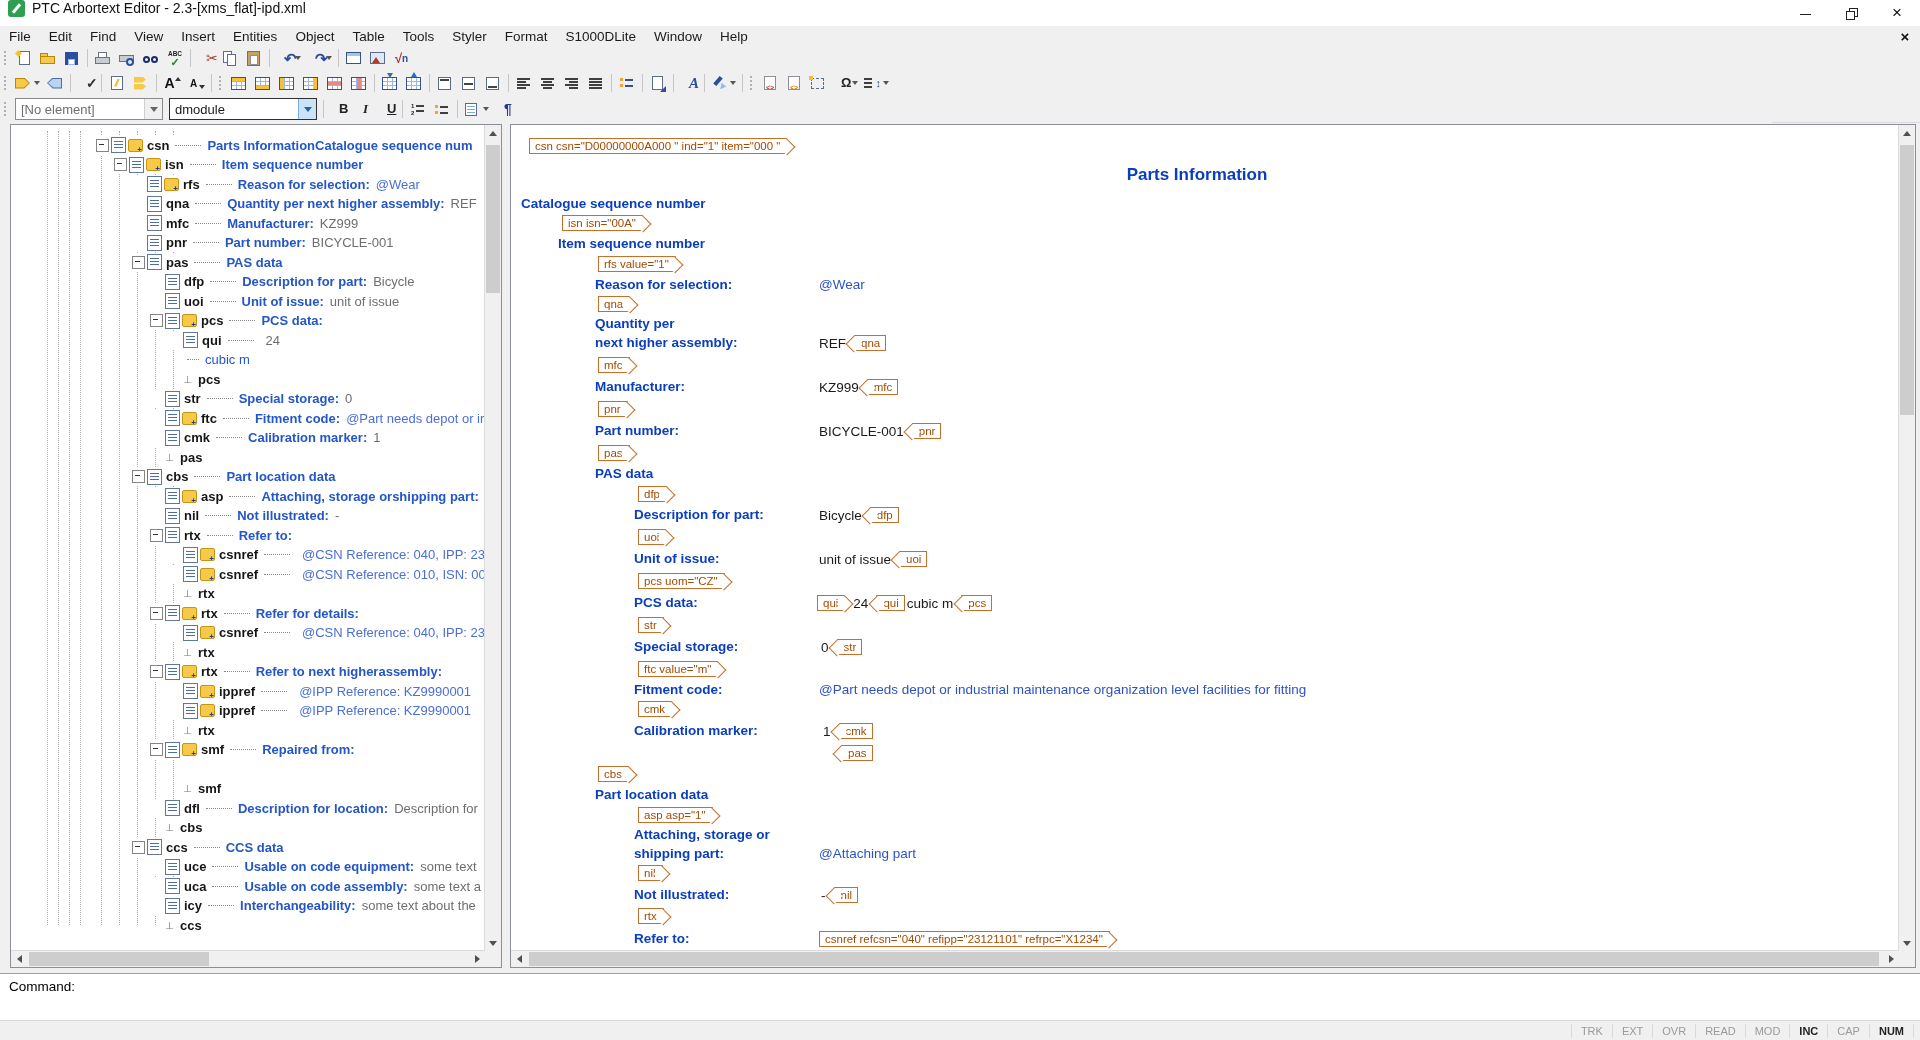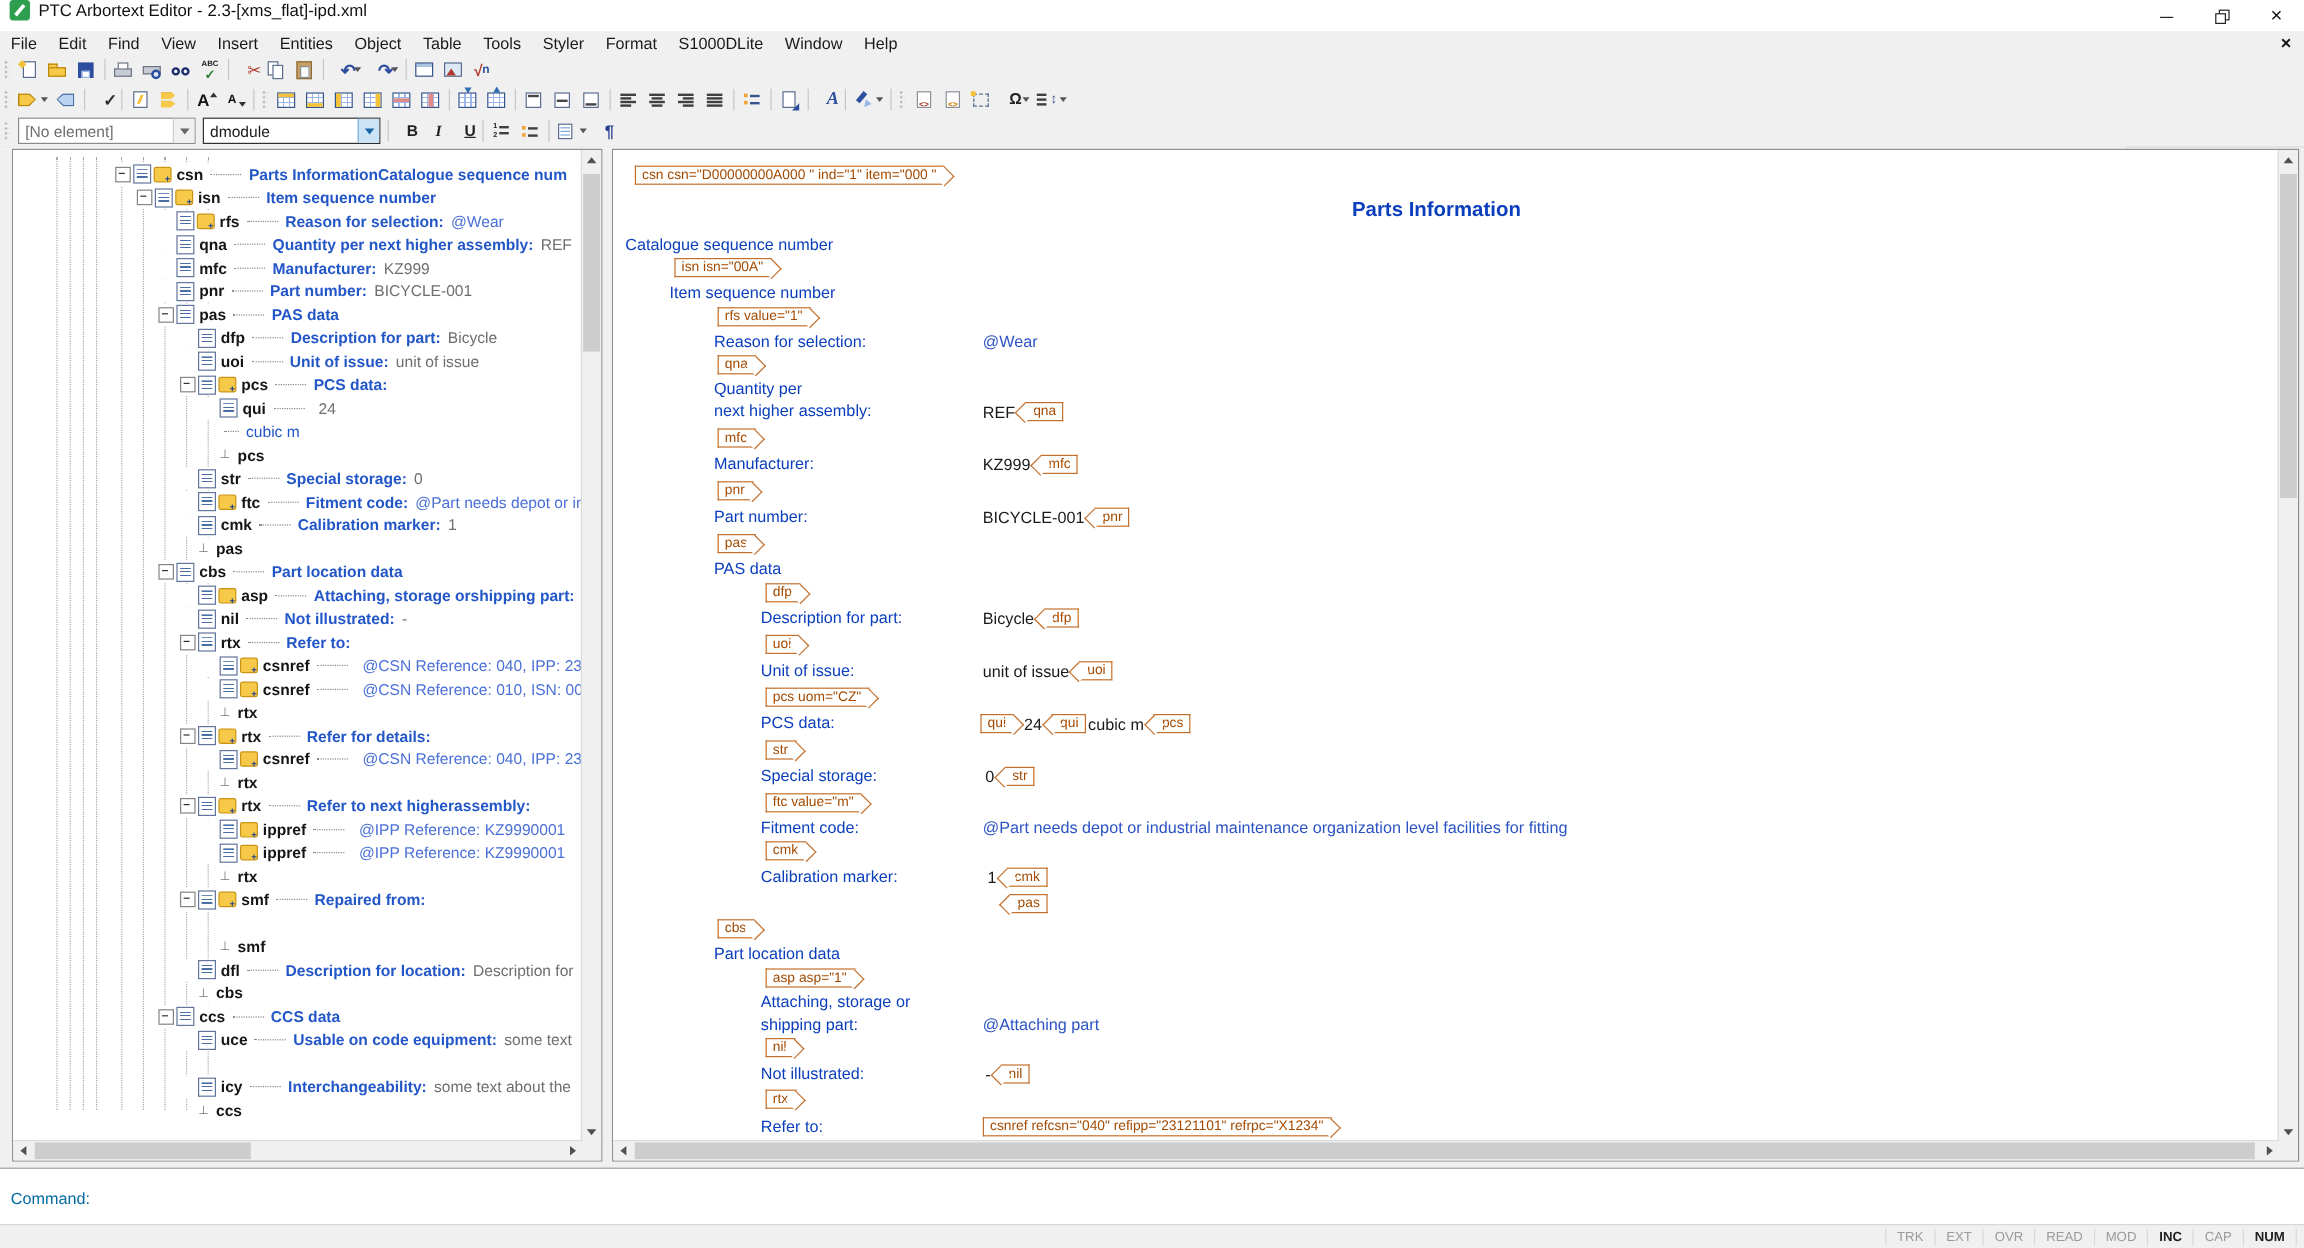--- a/index.html
+++ b/index.html
@@ -179,30 +179,30 @@
   .tv.g{color:#6e6e6e}
   .tx{color:#2356c7;font-size:13px}
 
   
   .dtag{position:relative;display:inline-block;height:16px;line-height:15px;border:1px solid #c4702c;background:#fff;color:#a34a00;font-size:11.5px;white-space:nowrap;box-sizing:border-box}
   .dtag.st{border-right:none;padding:0 7px 0 5px;margin-right:6px}
   .dtag.st::after{content:"";position:absolute;right:-5.6px;top:2.2px;width:11px;height:11px;background:#fff;border-top:1px solid #c4702c;border-right:1px solid #c4702c;transform:rotate(45deg)}
   .dtag.et{border-left:none;padding:0 5px 0 7px;margin-left:6px}
   .dtag.et::before{content:"";position:absolute;left:-5.6px;top:2.2px;width:11px;height:11px;background:#fff;border-bottom:1px solid #c4702c;border-left:1px solid #c4702c;transform:rotate(45deg)}
   .dabs{position:absolute;white-space:nowrap}
-  .dlb{font-weight:normal;color:#0a3ebc;font-size:13.5px}
+  .dlb{font-weight:bold;color:#0a3ebc;font-size:13.5px}
   .dv{color:#1a1a1a;font-size:13.5px}
   .dva{color:#2b53c4;font-size:13.5px}
   .dhd{position:absolute;left:0;right:16px;text-align:center;font-weight:bold;font-size:17px;color:#0a3ebc}
   .dgrp{position:absolute;display:inline-flex;align-items:center;white-space:nowrap}
   .dgrp .dv{margin:0 2px}
 
   
   #commandpane{position:absolute;left:0;top:973px;width:1920px;height:47px;background:#fff;border-top:1px solid #9aa0a6;box-sizing:border-box}
-  #command-label{position:absolute;left:9px;top:17px;font-size:13.5px;color:#0369a1}
+  #command-label{position:absolute;left:9px;top:5px;font-size:13.5px;color:#000000}
   #statusbar{position:absolute;left:0;top:1020px;width:1920px;height:20px;background:#f0f0f0;border-top:1px solid #d7d7d7;box-sizing:border-box;display:flex;align-items:center;justify-content:flex-end;padding-right:6px}
   .stoggle{font-size:11px;padding:0 9px;height:14px;line-height:14px;border-right:1px solid #d9d9d9;color:#9a9a9a}
   .stoggle:first-child{border-left:1px solid #d9d9d9}
   .stoggle.on{color:#222;font-weight:bold}
 </style>
 </head>
 <body>
 
 <div id="titlebar">
   <span class="appicon"></span>
@@ -775,20 +775,30 @@
           </span>
         </div>
         <div class="trow" style="top: 731.5px;">
           <span class="tc" style="margin-left: 139px;">
             <span class="tspace"></span>
             <span class="tdoc"></span>
             <span class="tn">uce</span>
             <span class="tdots"></span>
             <span class="tt">Usable on code equipment:</span>
             <span class="tv g">some text</span>
+          </span>
+        </div>
+        <div class="trow" style="top: 751px;">
+          <span class="tc" style="margin-left: 139px;">
+            <span class="tspace"></span>
+            <span class="tdoc"></span>
+            <span class="tn">uca</span>
+            <span class="tdots"></span>
+            <span class="tt">Usable on code assembly:</span>
+            <span class="tv g">some text a</span>
           </span>
         </div>
         <div class="trow" style="top: 770.5px;">
           <span class="tc" style="margin-left: 139px;">
             <span class="tspace"></span>
             <span class="tdoc"></span>
             <span class="tn">icy</span>
             <span class="tdots"></span>
             <span class="tt">Interchangeability:</span>
             <span class="tv g">some text about the</span>

